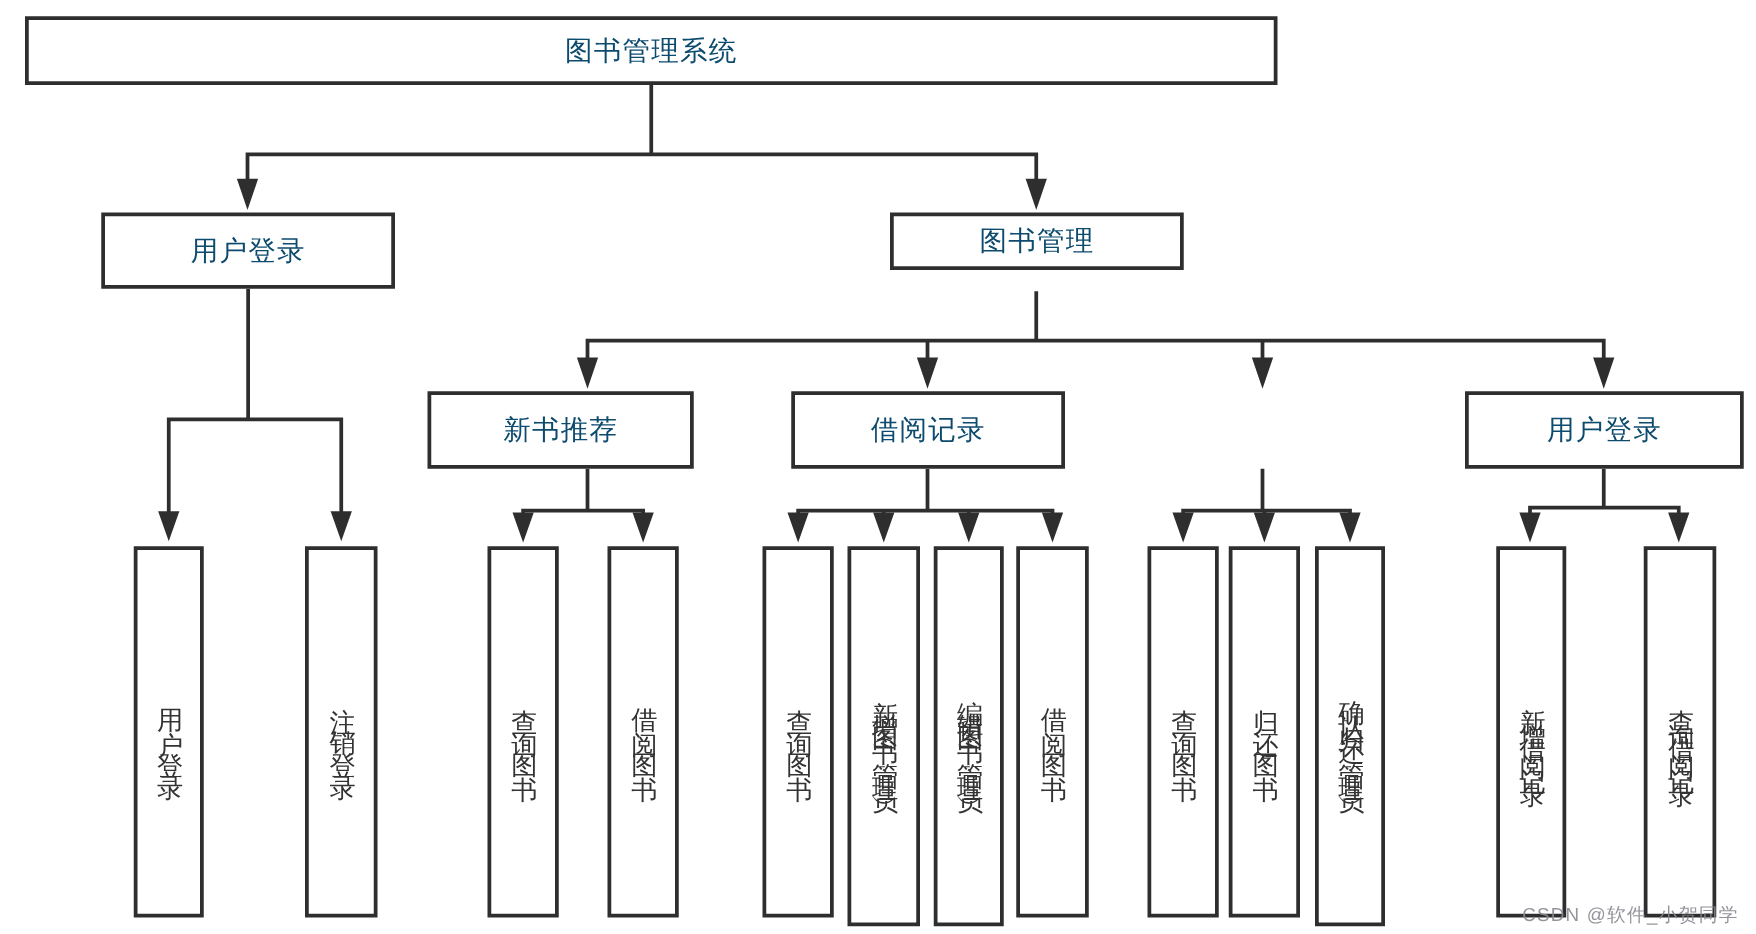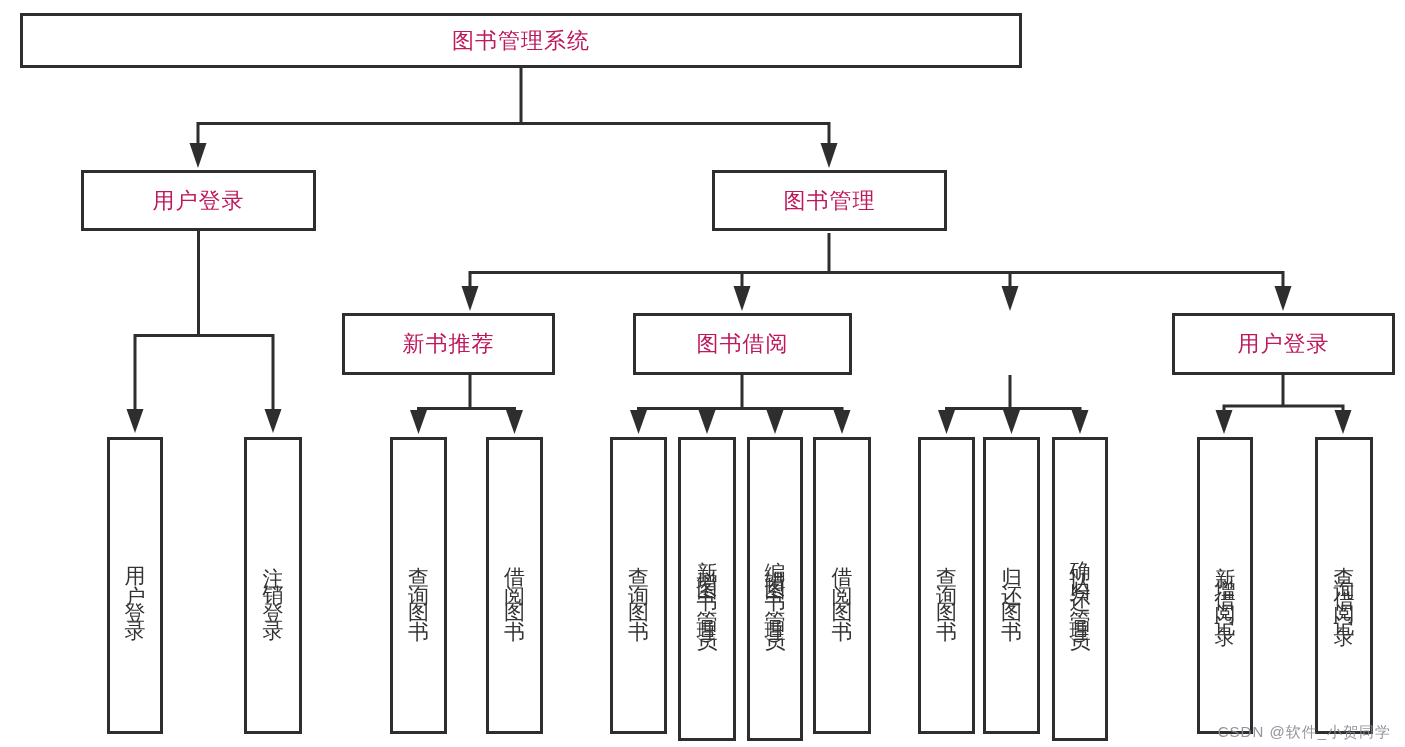--- a/index.html
+++ b/index.html
@@ -9,21 +9,21 @@
     background:#ffffff;
     font-family:"Liberation Sans","DejaVu Sans",sans-serif;
     overflow:hidden;
   }
   .wires{position:absolute;left:0;top:0;width:1405px;height:747px;}
   .node{
     position:absolute;
     box-sizing:border-box;
     border:3px solid #2e2e2e;
     background:#ffffff;
-    color:#be185d;
+    color:#0c4a6e;
     display:flex;
     align-items:center;
     justify-content:center;
   }
   .hnode{font-size:22px;letter-spacing:1px;}
   .leaf{
     writing-mode:vertical-rl;
     text-orientation:mixed;
     font-size:21px;
     color:#333333;
@@ -109,24 +109,24 @@
       <polygon points="1003,410 1020,410 1011.5,434"></polygon>
       <polygon points="1071.5,410 1088.5,410 1080,434"></polygon>
       <polygon points="1215.5,410 1232.5,410 1224,434"></polygon>
       <polygon points="1334.5,410 1351.5,410 1343,434"></polygon>
     </g>
   </svg>
 
   <div class="node hnode" style="left:20px;top:13px;width:1002px;height:55px">图书管理系统</div>
 
   <div class="node hnode" style="left:81px;top:170px;width:235px;height:61px">用户登录</div>
-  <div class="node hnode" style="left:712px;top:170px;width:235px;height:61px">图书管理</div>
+  <div class="node hnode" style="left:712px;top:170px;width:235px;height:46px">图书管理</div>
 
   <div class="node hnode" style="left:342px;top:313px;width:213px;height:62px">新书推荐</div>
-  <div class="node hnode" style="left:633px;top:313px;width:219px;height:62px">图书借阅</div>
+  <div class="node hnode" style="left:633px;top:313px;width:219px;height:62px">借阅记录</div>
   <div class="node hnode" style="left:1172px;top:313px;width:223px;height:62px">用户登录</div>
 
   <div class="node leaf ls-lg" style="left:107px;top:437px;width:56px;height:297px">用户登录</div>
   <div class="node leaf ls-lg" style="left:244px;top:437px;width:58px;height:297px">注销登录</div>
 
   <div class="node leaf ls-lg" style="left:390px;top:437px;width:57px;height:297px">查询图书</div>
   <div class="node leaf ls-lg" style="left:486px;top:437px;width:57px;height:297px">借阅图书</div>
 
   <div class="node leaf ls-lg" style="left:610px;top:437px;width:57px;height:297px">查询图书</div>
   <div class="node leaf ls-sm" style="left:678px;top:437px;width:58px;height:304px">新增图书（管理员）</div>

